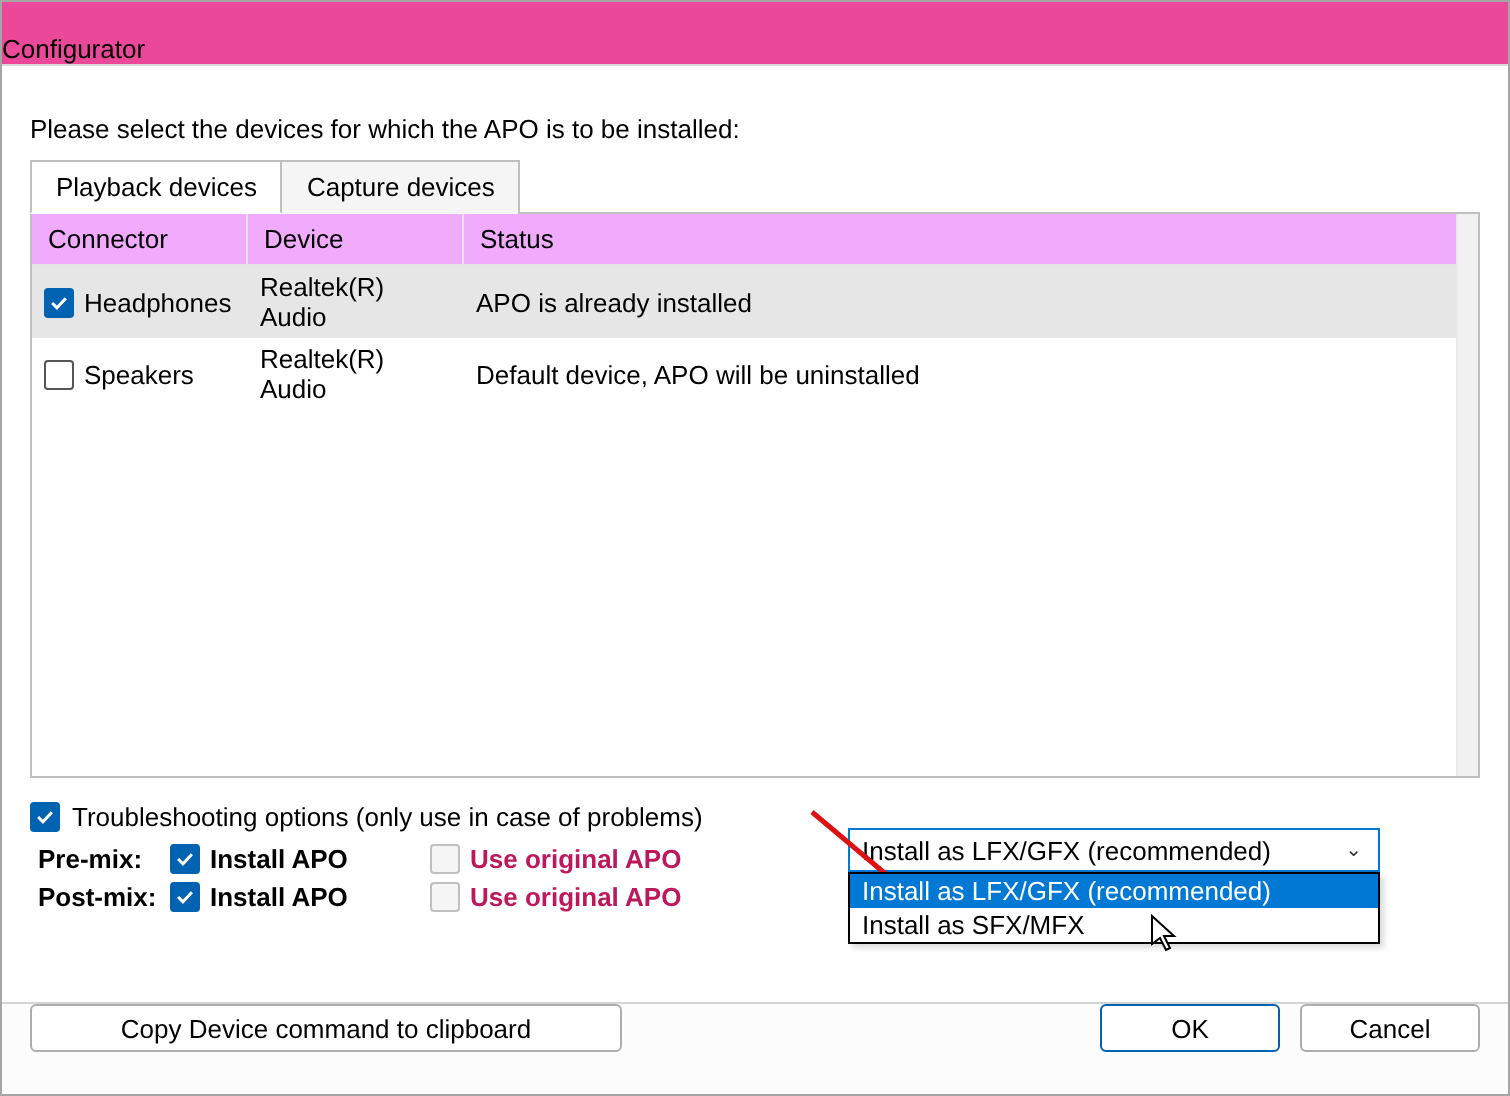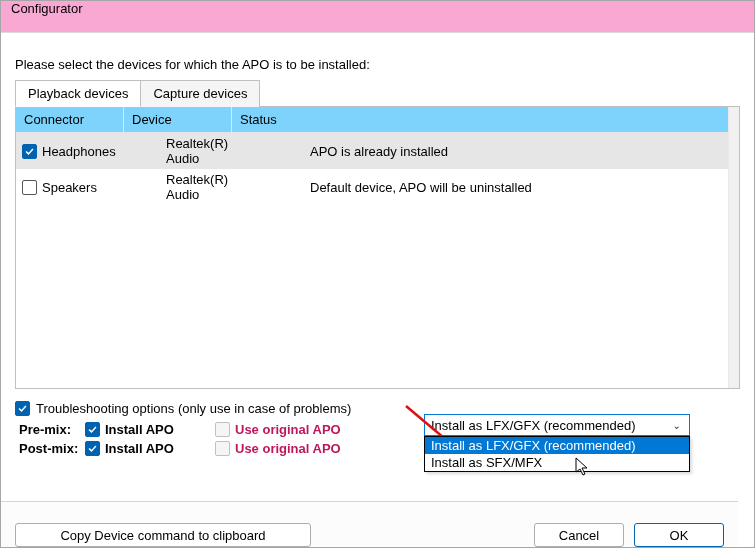--- a/index.html
+++ b/index.html
@@ -1,31 +1,31 @@
 <!DOCTYPE html>
 <html><head>
   <meta charset="utf-8">
   <style>
     * { box-sizing: border-box; font-family: 'Segoe UI', Tahoma, sans-serif; }
     body { margin: 0; padding: 0; width: 755px; height: 548px; background: #fff; position: relative; overflow: hidden; border: 1px solid #a6a6a6; }
-    .titlebar { height: 32px; background: #f9a8d4; display: flex; align-items: flex-start; padding-left: 10px; border-bottom: 1px solid #dadada; font-size: 13px; }
+    .titlebar { height: 32px; background: #ec4899; display: flex; align-items: flex-end; border-bottom: 1px solid #dadada; font-size: 13px; }
     .content { padding: 12px 14px 10px 14px; }
     .instruction { font-size: 13px; margin-bottom: 8px; color: #000000; margin-top: 12px; }
     .tabs { display: flex; border-bottom: 1px solid #bfbfbf; position: relative; }
     .tab { font-size: 13px; padding: 5px 12px; border: 1px solid #bfbfbf; border-bottom: none; background: #fff; margin-right: -1px; margin-bottom: -1px; position: relative; }
     .tab.active { background: #fff; z-index: 2; border-bottom: 1px solid #fff; }
     .tab.inactive { background: #f5f5f5; }
     .table-panel { border: 1px solid #bfbfbf; border-top: none; height: 282px; overflow: hidden; background: #fff; position: relative; }
-    .table-header-row { display: flex; background: #7dd3fc; }
+    .table-header-row { display: flex; background: #f0abfc; }
     .th { font-size: 13px; padding: 5px 8px; border-right: 1px solid #e5e5e5; border-bottom: 1px solid #e5e5e5; }
     .th-connector { width: 108px; }
     .th-device { width: 108px; }
     .th-status { flex: 1; }
     .table-body { }
-    .tr { display: flex; align-items: center; gap: 36px; }
+    .tr { display: flex; align-items: center; }
     .tr.sel { background: #e6e6e6; }
     .td { font-size: 13px; padding: 3px 6px; display: flex; align-items: center; gap: 5px; }
     .td-connector { width: 108px; }
     .td-device { width: 108px; }
     .td-status { flex: 1; }
     .checkbox { width: 15px; height: 15px; border: 1.5px solid #555; border-radius: 2px; background: #fff; display: inline-flex; align-items: center; justify-content: center; flex-shrink: 0; }
     .checkbox.checked { background: #0063b1; border-color: #0063b1; }
     .checkbox.checked svg { display: block; }
     .checkbox svg { display: none; width: 11px; height: 11px; }
     .checkbox.disabled { border-color: #c0c0c0; background:#f5f5f5; }
@@ -37,21 +37,21 @@
     .ck-item { display: flex; align-items: center; gap: 5px; width: 130px; }
     .ck-item.disabled { color: #be185d; }
 
     .dropdown-wrap { position: absolute; right: 14px; top: 413px; width: 316px; }
     .dropdown-btn { width: 266px; height: 22px; border: 1px solid #0078d4; background: #fff; font-size: 13px; padding: 0 6px; display: flex; align-items: center; justify-content: space-between; }
     .chevron { font-size: 10px; color: #333; padding-right: 2px; }
     .dropdown-list { position: absolute; top: 22px; left: 0; width: 266px; border: 1px solid #000; background: #fff; box-shadow: 2px 2px 3px rgba(0,0,0,.15); z-index: 5; }
     .dd-item { font-size: 13px; padding: 1px 6px; color: #000; }
     .dd-item.sel { background: #0078d4; color: #fff; }
 
-    .bottom-bar { position: absolute; left: 0; right: 16px; bottom: 0; height: 46px; border-top: 1px solid #d4d4d4; background: #fcfcfc; display: flex; align-items: flex-end; padding: 0 14px; gap: 10px; }
+    .bottom-bar { position: absolute; left: 0; right: 0; bottom: 0; height: 46px; border-top: 1px solid #d4d4d4; background: #fcfcfc; display: flex; align-items: flex-start; padding: 0 14px; gap: 10px; }
     .btn { height: 24px; font-size: 13px; background: #fff; border: 1px solid #adadad; border-radius: 3px; display: inline-flex; align-items: center; justify-content: center; padding: 0 14px; }
     .btn.wide { width: 296px; }
     .btn.ok { width: 90px; border:1.5px solid #0063b1; }
     .btn.cancel { width: 90px; }
     .spacer { flex: 1; }
 
     .arrow-overlay { position: absolute; pointer-events: none; z-index: 3; }
     .cursor-overlay { position: absolute; z-index: 10; pointer-events:none; }
   </style>
 </head>
@@ -164,19 +164,19 @@
 
 <svg class="cursor-overlay" style="left:574px; top:456px;" width="16" height="20" viewBox="0 0 16 20">
   <path d="M1,1 L1,15 L5,12 L8,18 L10,17 L7,11 L12,11 Z" fill="#fff" stroke="#000" stroke-width="1"></path>
 </svg>
 
 <div class="bottom-bar">
   <div class="btn wide">
       <span>Copy Device command to clipboard</span>
     </div>
   <div class="spacer"></div>
+  <div class="btn ok">
+      <span>OK</span>
+    </div>
   <div class="btn cancel">
       <span>Cancel</span>
-    </div>
-  <div class="btn ok">
-      <span>OK</span>
     </div>
 </div>
 
 </body></html>

